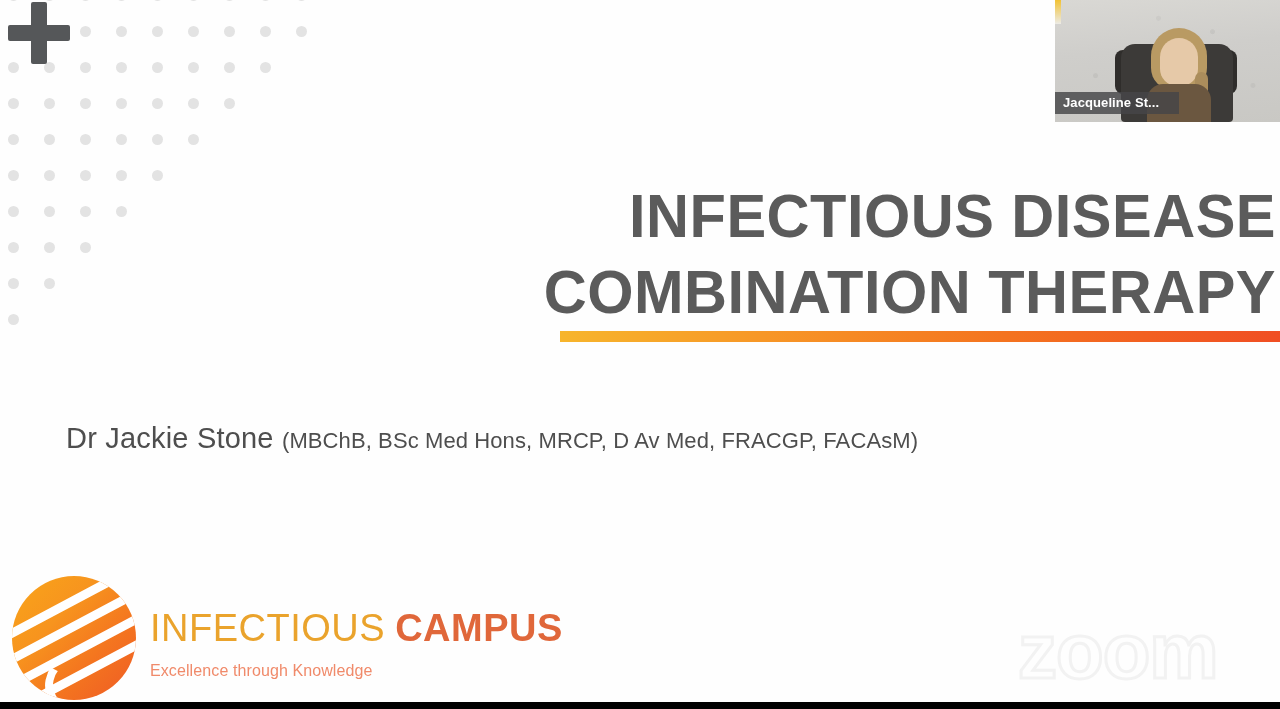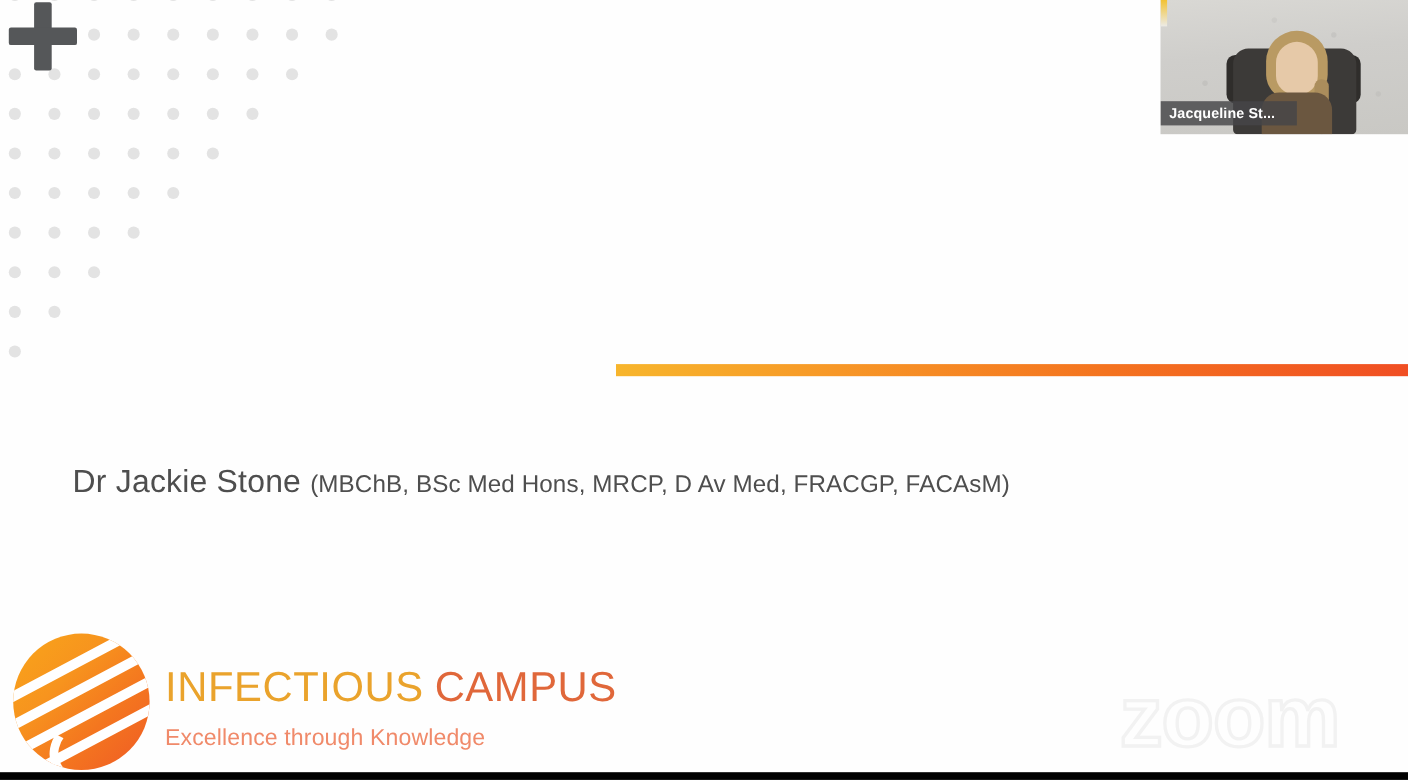--- a/index.html
+++ b/index.html
@@ -140,24 +140,24 @@
   }
 
   .wordmark { display:flex; flex-direction:column; justify-content:center; padding-top:12px; }
   .wordmark-main {
     font-size:38px;
     letter-spacing:0.5px;
     line-height:1.0;
     white-space:nowrap;
   }
   .wm-a { color:#eaa32c; }
-  .wm-b { color:#e0673a; margin-left:10px; }
+  .wm-b { color:#e0673a; margin-left:10px;font-weight:bold; }
   .wordmark-sub {
     margin-top:15px;
-    font-size:21px;
+    font-size:16px;
     color:#f08a6a;
     letter-spacing:0.1px;
     white-space:nowrap;
   }
 
   
   .zoom-watermark {
     position:absolute;
     left:1018px; top:612px;
     font-size:78px;
@@ -324,20 +324,24 @@
         <div class="dot" style="left: 224px; top: -10px; background: rgb(227, 227, 227);"></div>
         <div class="dot" style="left: 260px; top: -10px; background: rgb(227, 227, 227);"></div>
         <div class="dot" style="left: 296px; top: -10px; background: rgb(227, 227, 227);"></div>
       </div>
 
     <div class="plus-mark">
       <span class="bar-v"></span>
       <span class="bar-h"></span>
     </div>
 
+    <div class="title-block">
+      <span class="title-line">INFECTIOUS DISEASE</span>
+      <span class="title-line">COMBINATION THERAPY</span>
+    </div>
     <div class="title-rule"></div>
 
     <div class="presenter">
       <span class="name">Dr Jackie Stone </span><span class="creds">(MBChB, BSc Med Hons, MRCP, D Av Med, FRACGP, FACAsM)</span>
     </div>
 
     <div class="brand">
       <div class="sphere">
         <div class="stripe s1"></div>
         <div class="stripe s2"></div>

